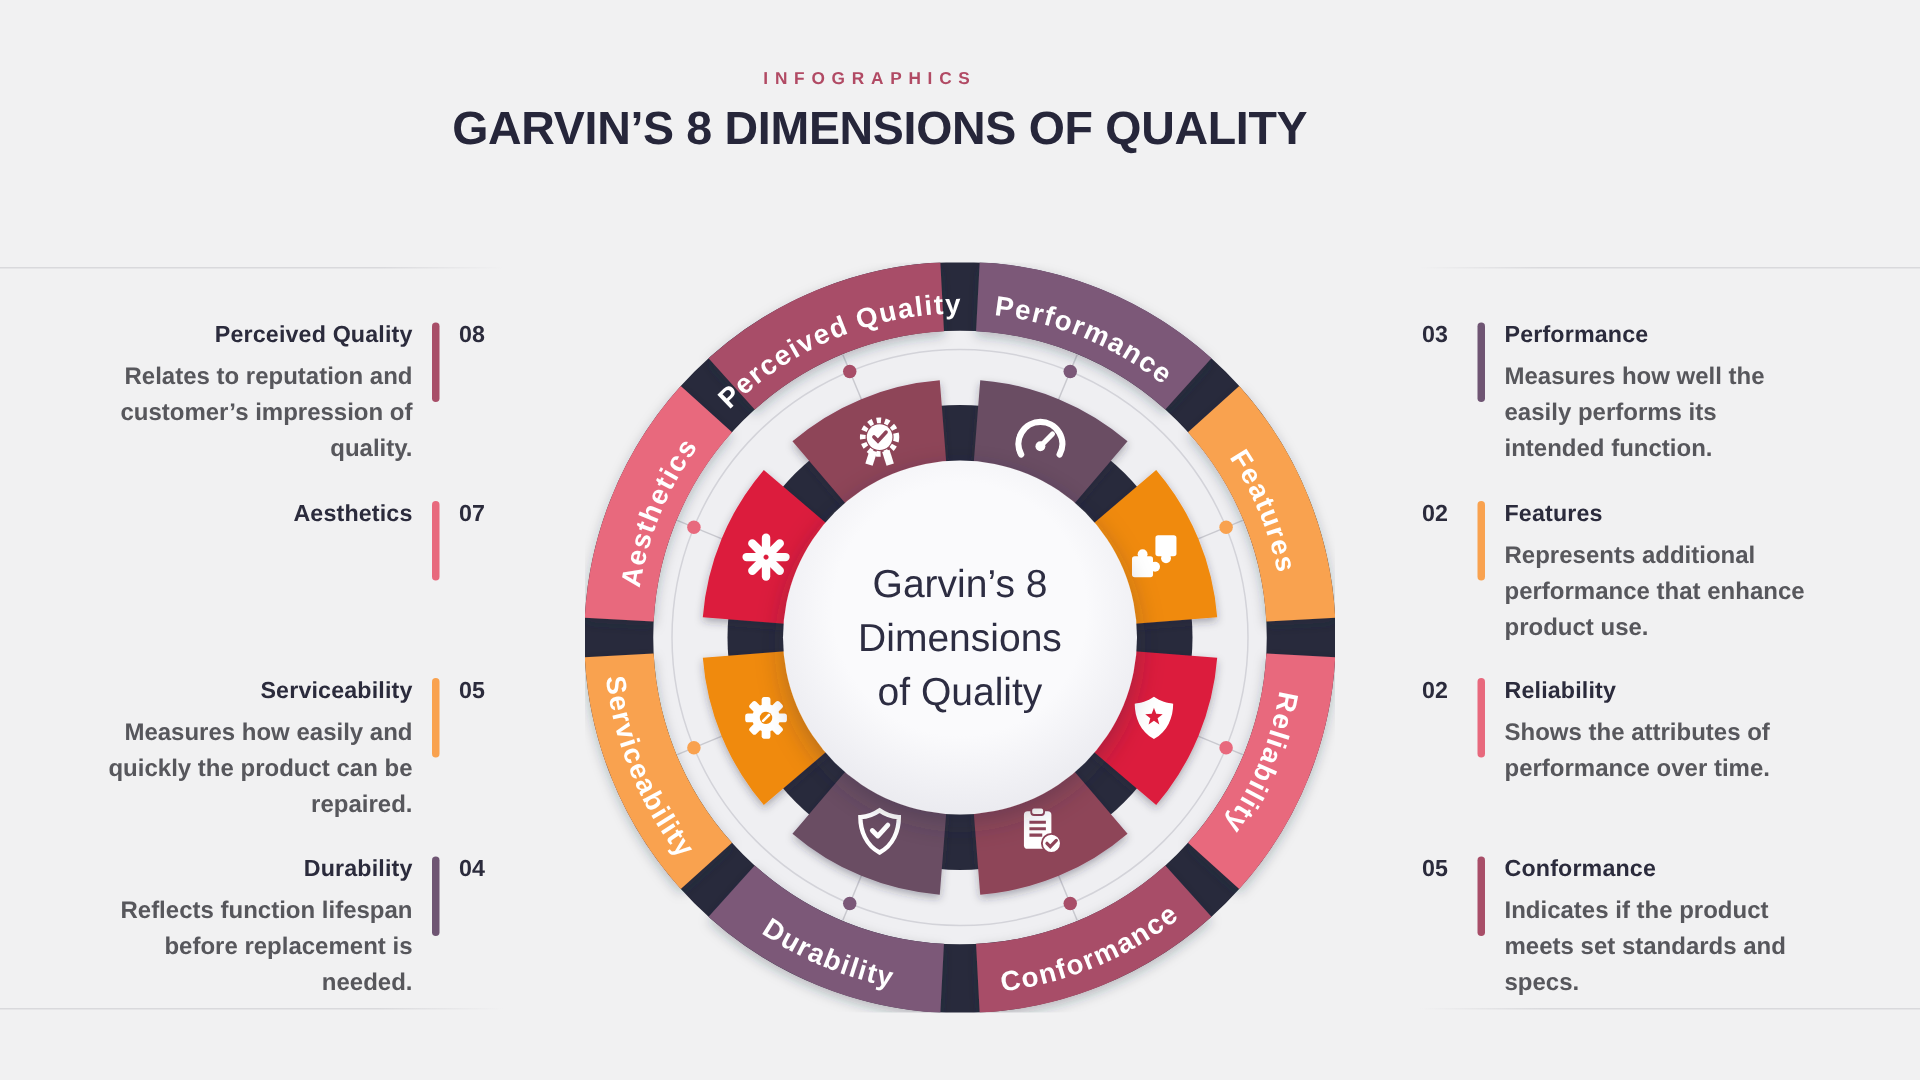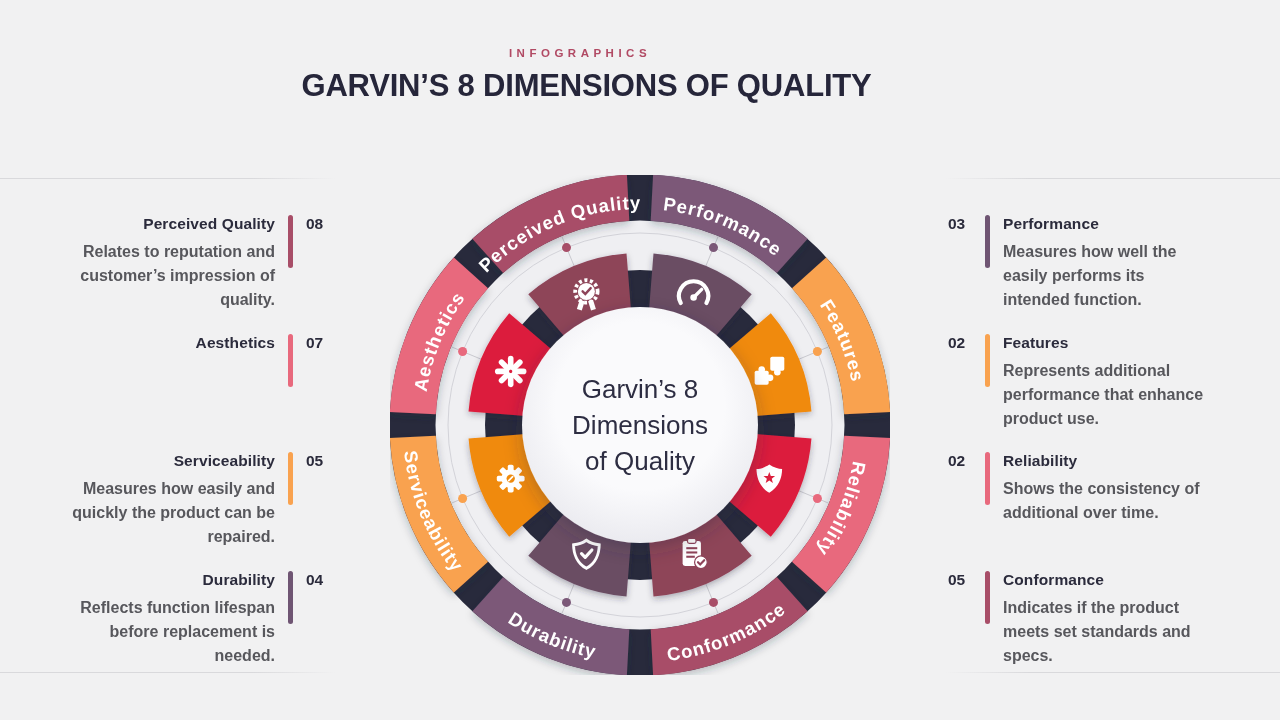--- a/index.html
+++ b/index.html
@@ -100,21 +100,21 @@
       <div class="qtext">
         <h3 class="qtitle">Features</h3>
         <p class="qdesc">Represents additional performance that enhance product use.</p>
       </div>
     </div>
     <div class="qitem right" style="top: 452px;">
       <div class="qnum">02</div>
       <div class="qbar" style="background:#e8697d"></div>
       <div class="qtext">
         <h3 class="qtitle">Reliability</h3>
-        <p class="qdesc">Shows the consistency of additional over time.</p>
+        <p class="qdesc">Shows the attributes of performance over time.</p>
       </div>
     </div>
     <div class="qitem right" style="top: 571px;">
       <div class="qnum">05</div>
       <div class="qbar" style="background:#a84e68"></div>
       <div class="qtext">
         <h3 class="qtitle">Conformance</h3>
         <p class="qdesc">Indicates if the product meets set standards and specs.</p>
       </div>
     </div>

